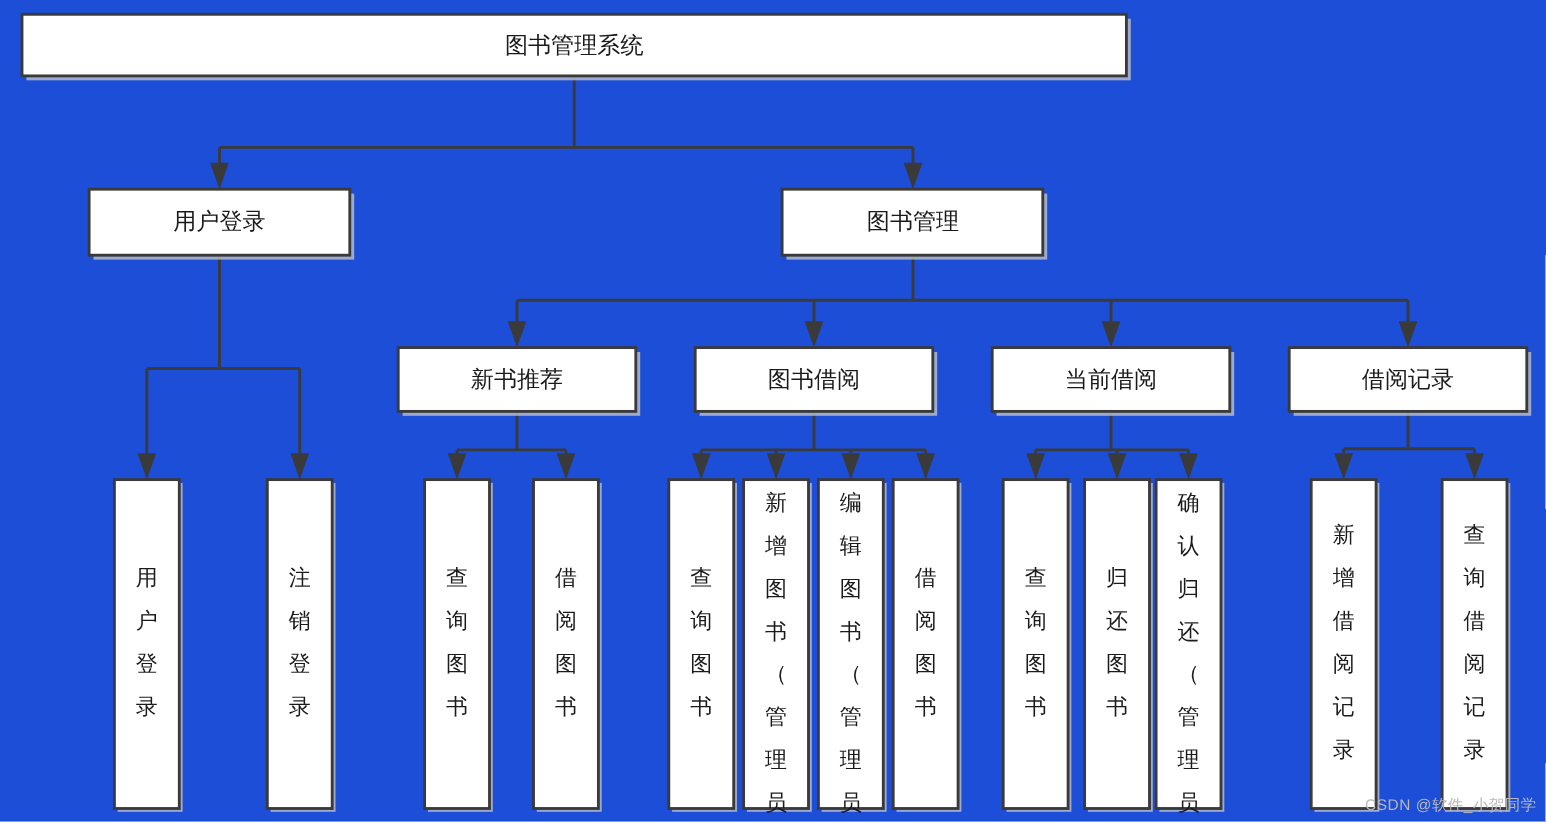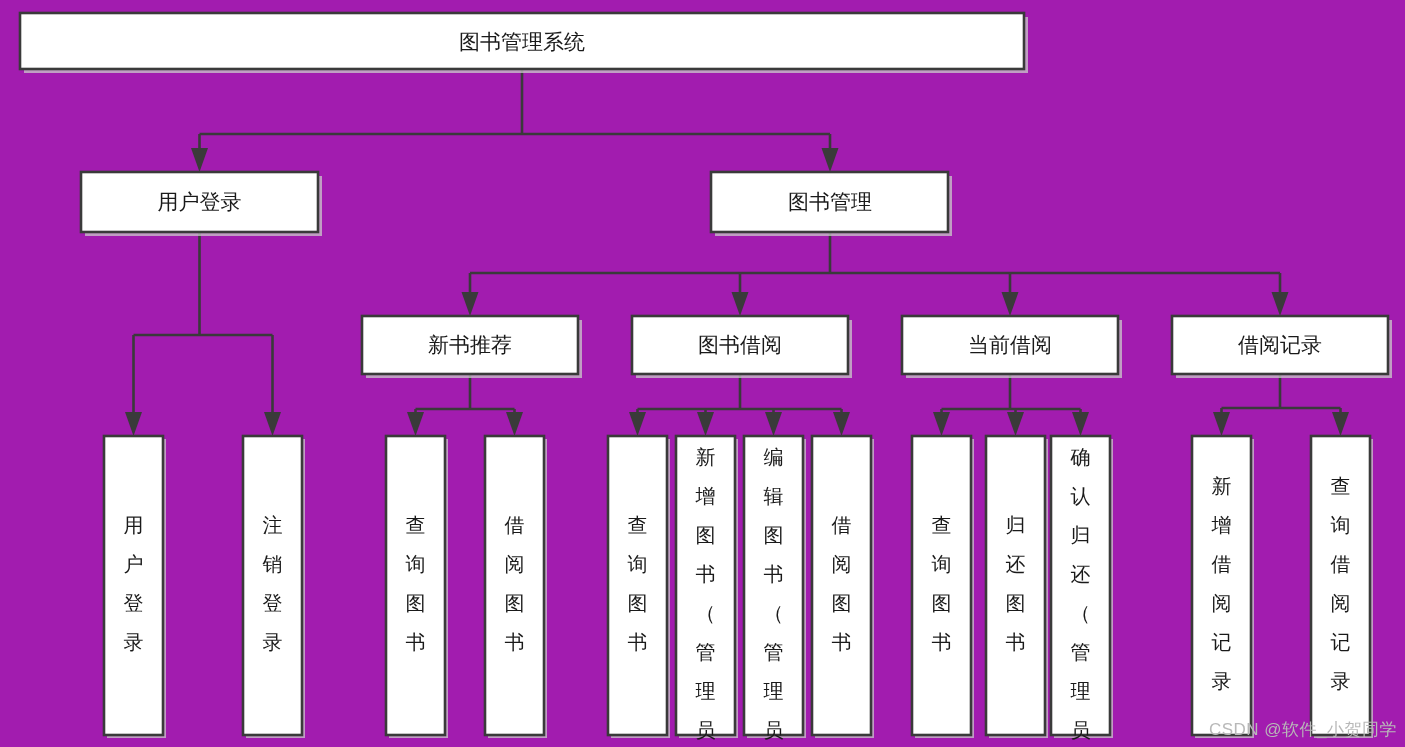--- a/index.html
+++ b/index.html
@@ -7,21 +7,21 @@
     padding: 0;
     background: #ffffff;
   }
   body {
     font-family: "Liberation Sans", "DejaVu Sans", sans-serif;
   }
   #diagram-root {
     position: relative;
     width: 1405px;
     height: 747px;
-    background: #a21caf;
+    background: #1d4ed8;
     overflow: hidden;
   }
   svg.flow {
     position: absolute;
     left: 0;
     top: 0;
     width: 1405px;
     height: 747px;
   }
   .node-box {
@@ -53,21 +53,21 @@
     fill: #1a1a1a;
     font-family: "Liberation Sans", "DejaVu Sans", sans-serif;
     font-size: 20px;
     text-anchor: middle;
   }
   .watermark {
     position: absolute;
     right: 8px;
     bottom: 6px;
     color: #b8b8b8;
-    font-size: 17px;
+    font-size: 14px;
     font-family: "Liberation Sans", "DejaVu Sans", sans-serif;
     letter-spacing: 0.5px;
     white-space: nowrap;
     user-select: none;
   }
 </style>
 </head>
 <body>
 
 <div id="diagram-root">

